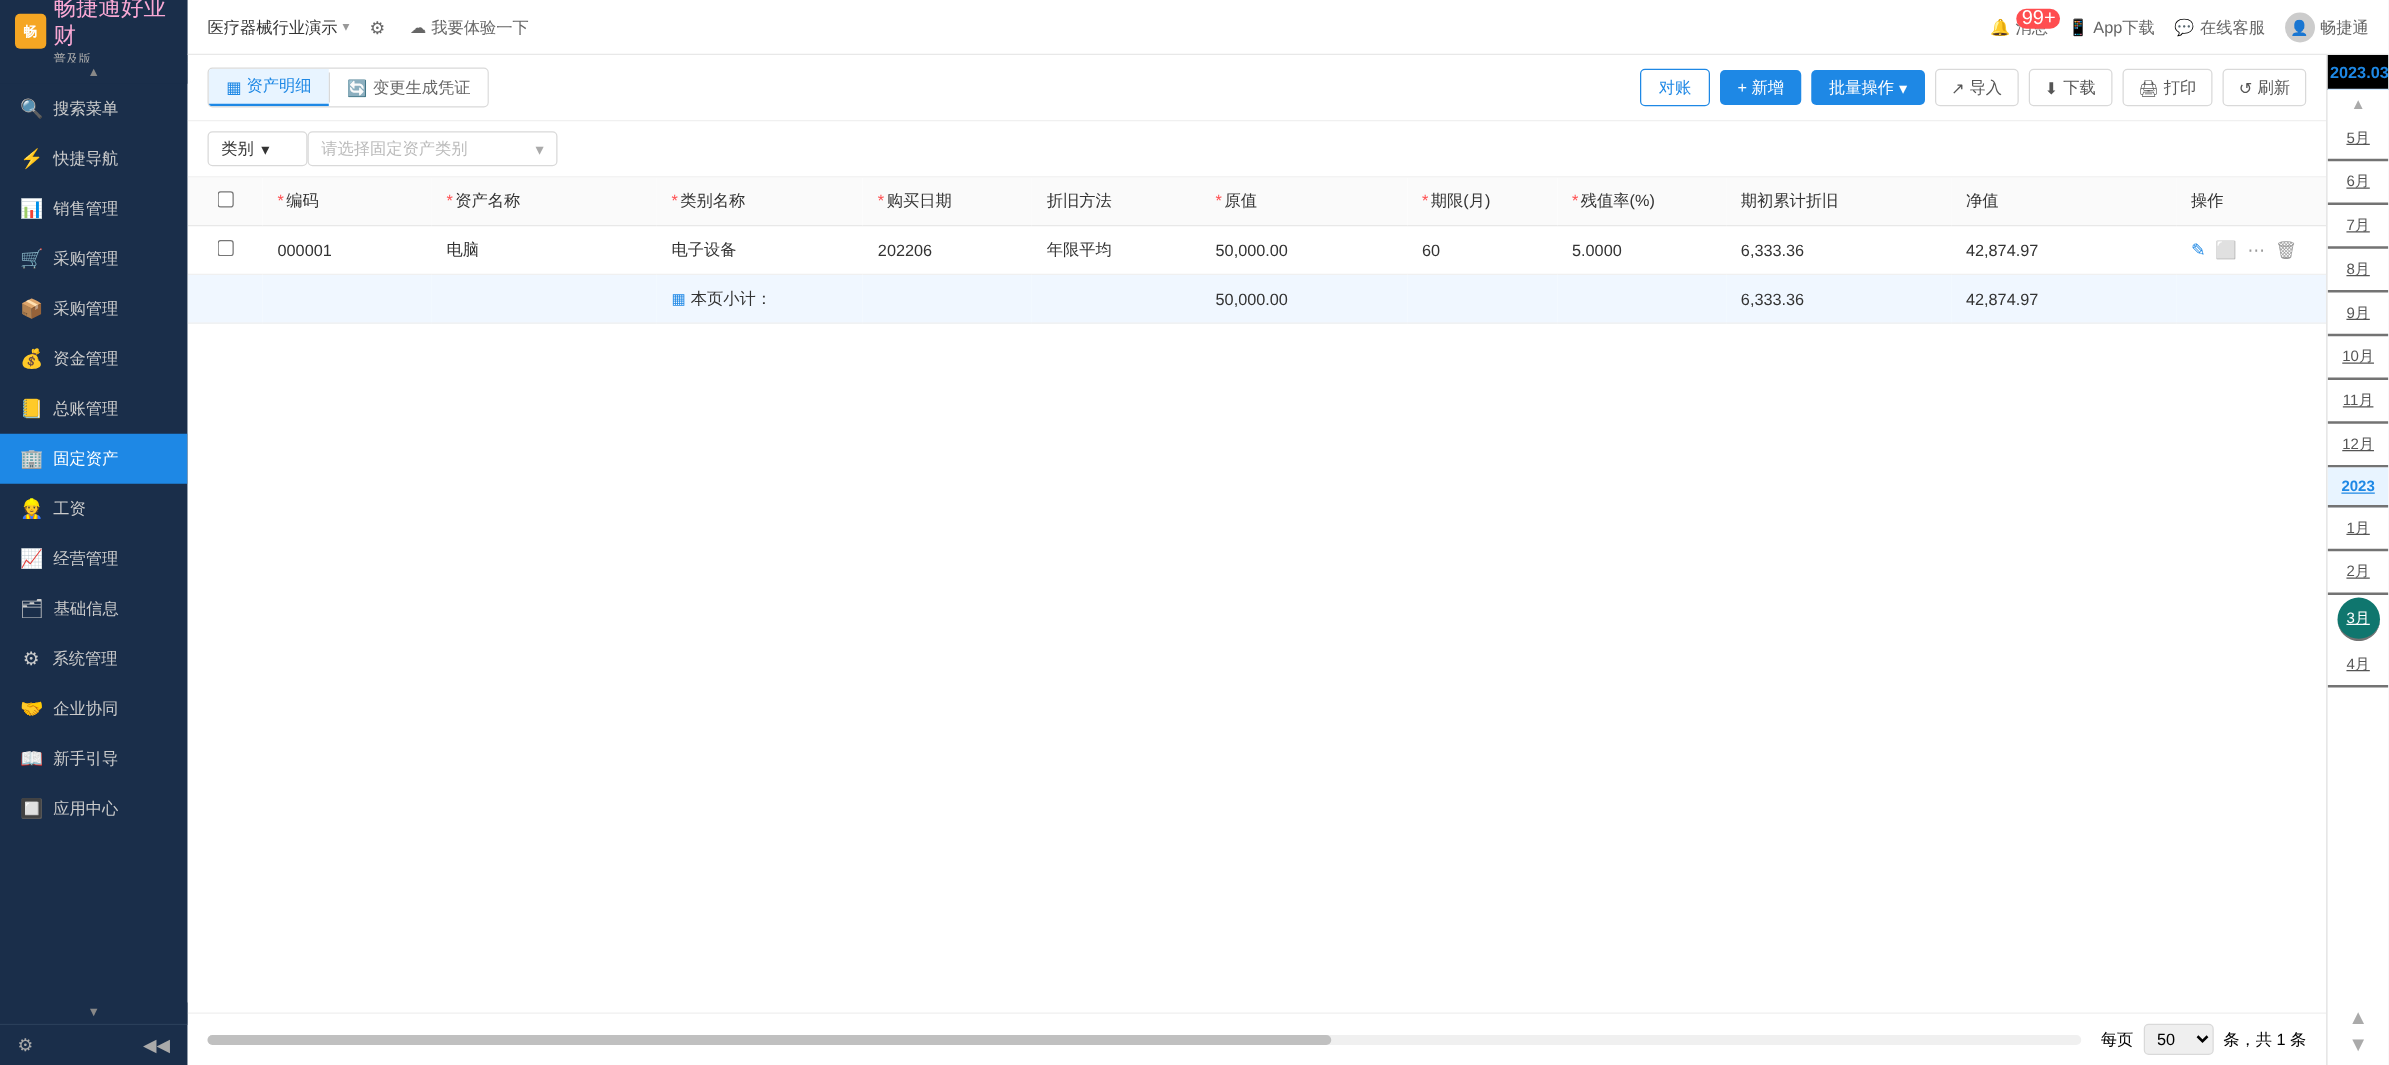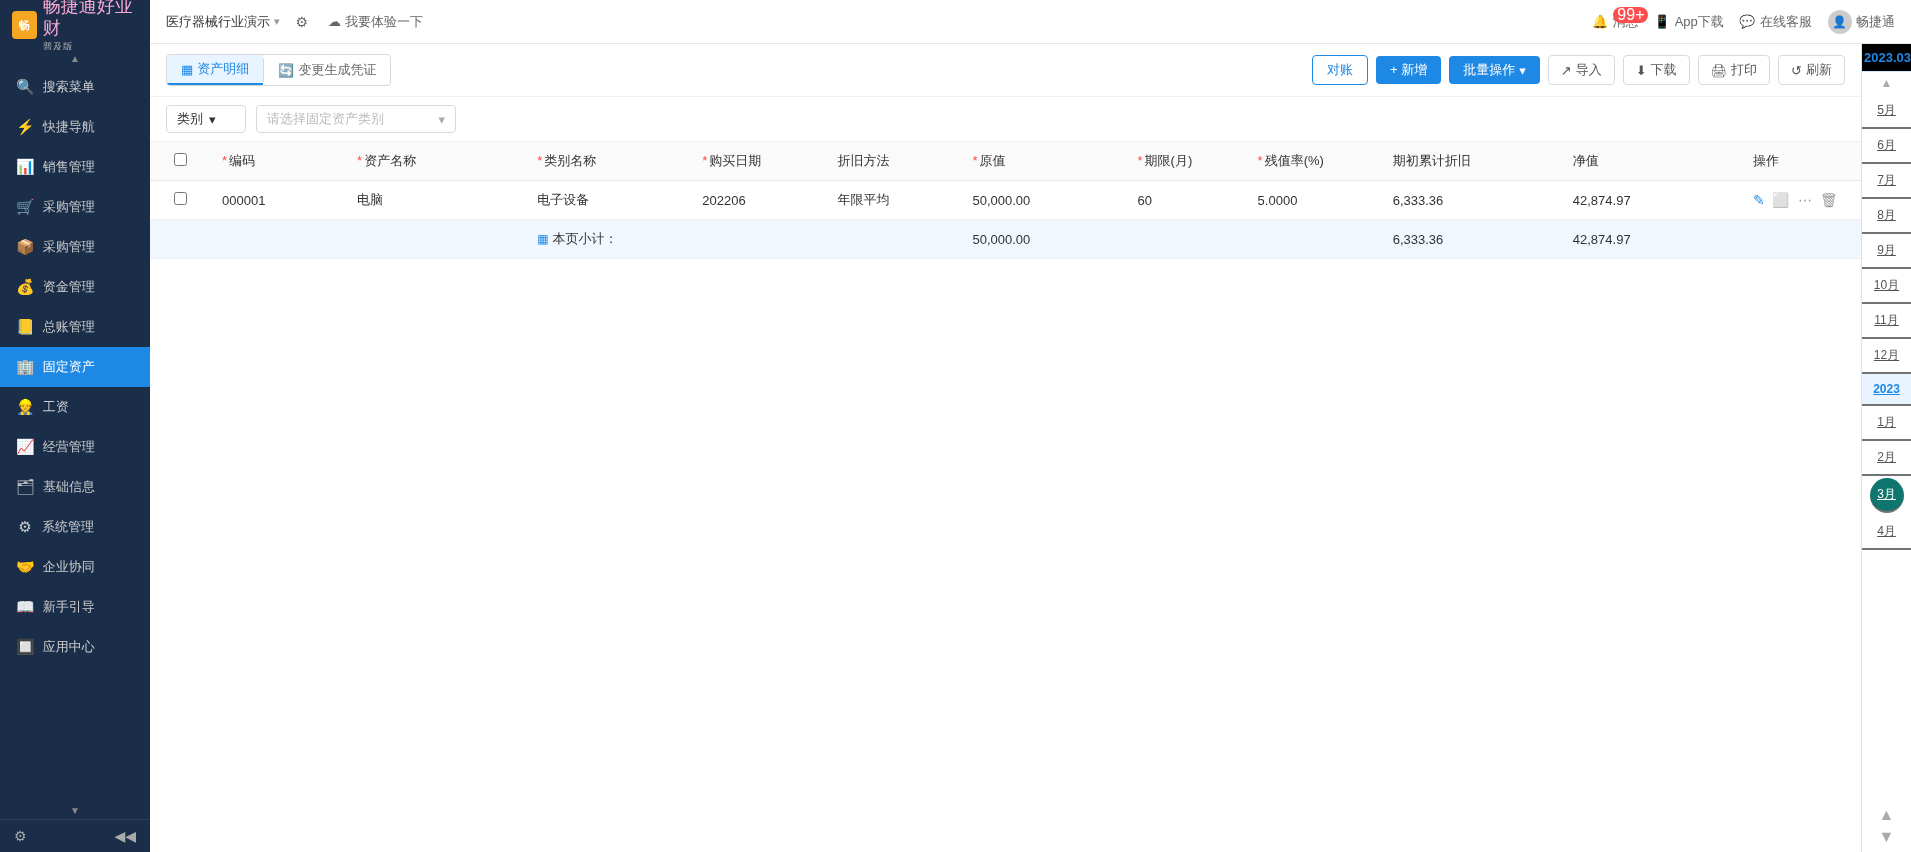--- a/index.html
+++ b/index.html
@@ -189,21 +189,21 @@
     .tab-switch-divider { width: 1px; background: #d9d9d9; height: 24px; }
 
     .toolbar-right { margin-left: auto; display: flex; align-items: center; gap: 8px; }
     .btn-dz { background: #fff; border: 1px solid #1e88e5; color: #1e88e5; padding: 5px 14px; border-radius: 4px; cursor: pointer; }
     .btn-new { background: #1e88e5; color: #fff; border: none; padding: 5px 14px; border-radius: 4px; cursor: pointer; display: flex; align-items: center; gap: 4px; }
     .btn-batch { background: #1e88e5; color: #fff; border: none; padding: 5px 14px; border-radius: 4px; cursor: pointer; display: flex; align-items: center; gap: 4px; }
     .btn-icon { background: #fff; border: 1px solid #d9d9d9; color: #555; padding: 5px 12px; border-radius: 4px; cursor: pointer; display: flex; align-items: center; gap: 4px; }
 
     
     .filter-bar {
-      display: flex; align-items: center; gap: 10px;
+      display: flex; align-items: center; 
       padding: 8px 16px;
       border-bottom: 1px solid #f0f0f0;
       flex-shrink: 0;
     }
     .filter-select {
       border: 1px solid #d9d9d9; border-radius: 4px;
       padding: 4px 10px; color: #333; background: #fff;
       display: flex; align-items: center; gap: 6px; cursor: pointer;
       min-width: 80px; font-size: 13px;
     }
@@ -556,20 +556,32 @@
                 <td></td>
                 <td></td>
                 <td>6,333.36</td>
                 <td>42,874.97</td>
                 <td></td>
               </tr>
             </tbody>
           </table>
         </div>
 
+        <div class="pagination-bar">
+          <div class="scrollbar-track">
+            <div class="scrollbar-thumb"></div>
+          </div>
+          <span>每页</span>
+          <select class="per-page-select">
+            <option>50</option>
+            <option>100</option>
+            <option>200</option>
+          </select>
+          <span>条，共 1 条</span>
+        </div>
       </div>
 
       <div class="right-panel" style="position:relative;">
 
         <div class="right-panel-header">
           <span>2023.03</span>
         </div>
         <div class="date-scroll-btn">▲</div>
         <div class="date-items">
           <div class="date-item">5月</div>

